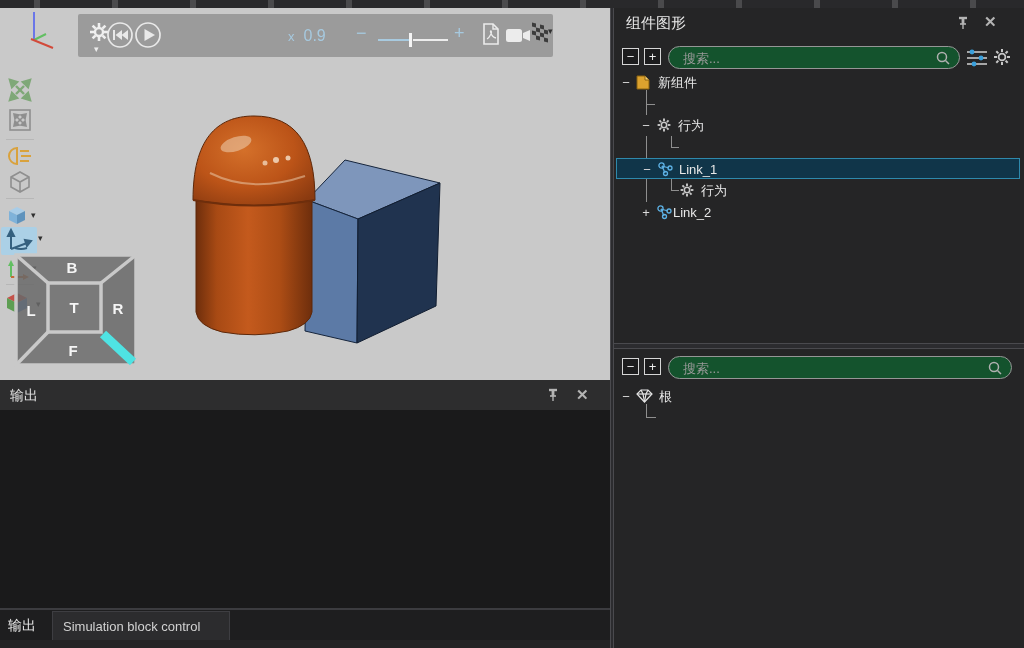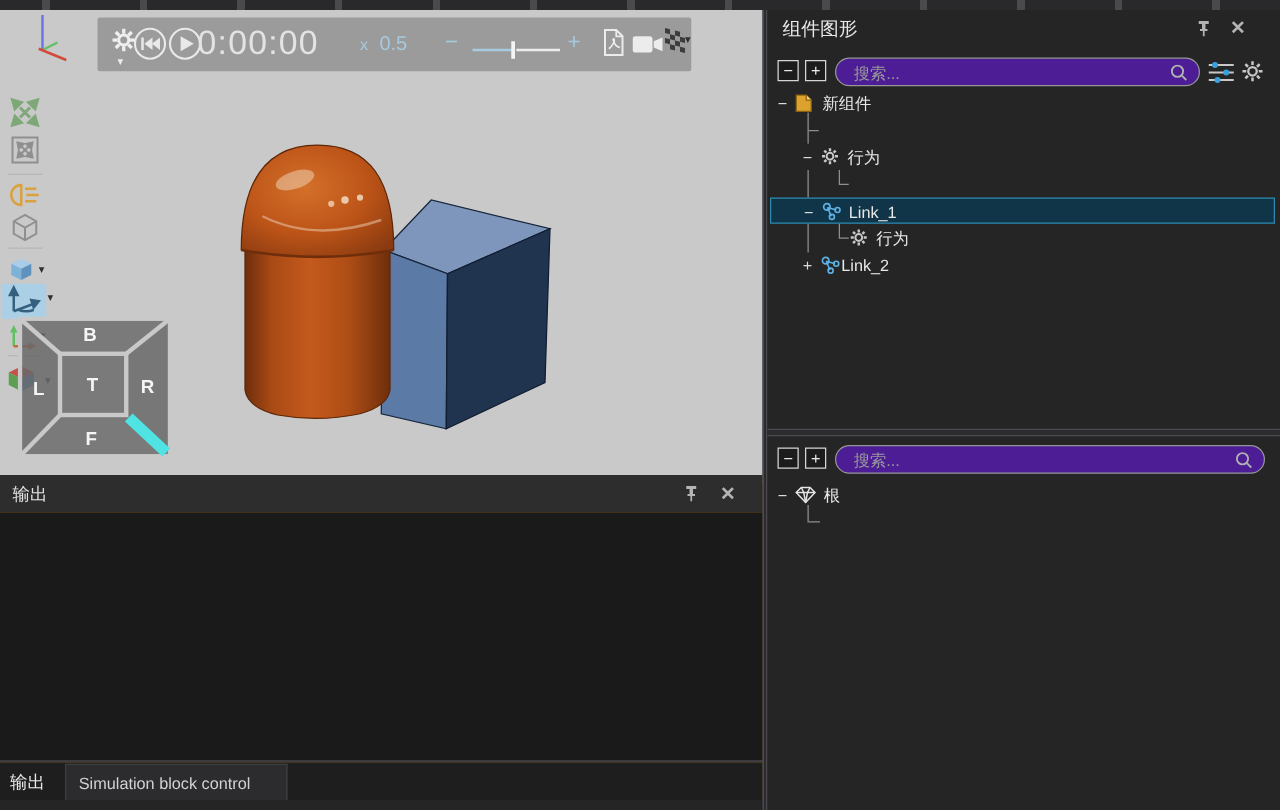--- a/index.html
+++ b/index.html
@@ -51,21 +51,21 @@
     background:linear-gradient(#4a4a4e 0 1px,#2c2c2f 1px 5px,#4a4a4e 5px 6px);}
 
   
   .right-panel{left:614px;top:8px;width:410px;height:640px;background:#252526;}
   .rp-title{left:12px;top:6px;font-size:15px;color:#eaeaea;}
   .icon-btn{color:#b8b8b8;}
   .close-x{font-size:15px;font-weight:bold;color:#b4b4b4;}
   .tree-toolbar{height:28px;}
   .pm-btn{width:17px;height:17px;border:1px solid #d6d6d6;background:#1c1c1d;color:#ececec;
     font-size:13px;line-height:14px;text-align:center;padding:0;}
-  .search-pill{height:23px;border:1px solid #969696;border-radius:12px;background:#4c1d95;}
+  .search-pill{height:23px;border:1px solid #969696;border-radius:12px;background:#14532d;}
   .search-pill input{position:absolute;left:12px;top:2px;width:70%;height:18px;background:transparent;border:none;outline:none;
     color:#bdbdbd;font-size:13px;}
   .search-pill input::placeholder{color:#9a9a9a;}
   .tree{width:410px;}
   .trow{position:absolute;left:0;width:410px;height:21px;}
   .trow .lbl{position:absolute;top:0;font-size:13px;color:#e8e8e8;line-height:21px;white-space:nowrap;}
   .trow.sel{left:2px;width:404px;background:#103549;border:1px solid #2e89ac;}
   .expander{position:absolute;top:0;width:12px;text-align:center;color:#dcdcdc;font-size:13px;line-height:21px;background:#252526;}
   .sel .expander{background:transparent;}
   .guide{position:absolute;background:#8f8f8f;}
@@ -139,25 +139,24 @@
         <circle cx="14" cy="14" r="12" fill="none" stroke="#e9e9e9" stroke-width="1.7"></circle>
         <line x1="8" y1="9" x2="8" y2="19" stroke="#e9e9e9" stroke-width="2"></line>
         <polygon points="16,9 9.5,14 16,19" fill="#e9e9e9"></polygon>
         <polygon points="22,9 15.5,14 22,19" fill="#e9e9e9"></polygon>
       </svg>
       <svg class="abs" style="left:56px;top:7px" width="28" height="28" viewBox="0 0 28 28">
         <circle cx="14" cy="14" r="12" fill="none" stroke="#e9e9e9" stroke-width="1.7"></circle>
         <polygon points="10.5,8 21,14 10.5,20" fill="#e9e9e9"></polygon>
       </svg>
 
-      <span class="abs pb-time">0:00:00</span>
 
       <div class="abs pb-speed">
         <span class="x">x</span>
-        <span class="v">0.5</span>
+        <span class="v">0.9</span>
       </div>
 
       <span class="abs pb-minus">−</span>
       <div class="abs pb-slider">
         <div class="seg1"></div>
         <div class="handle"></div>
         <div class="seg2"></div>
       </div>
       <span class="abs pb-plus">+</span>
 

